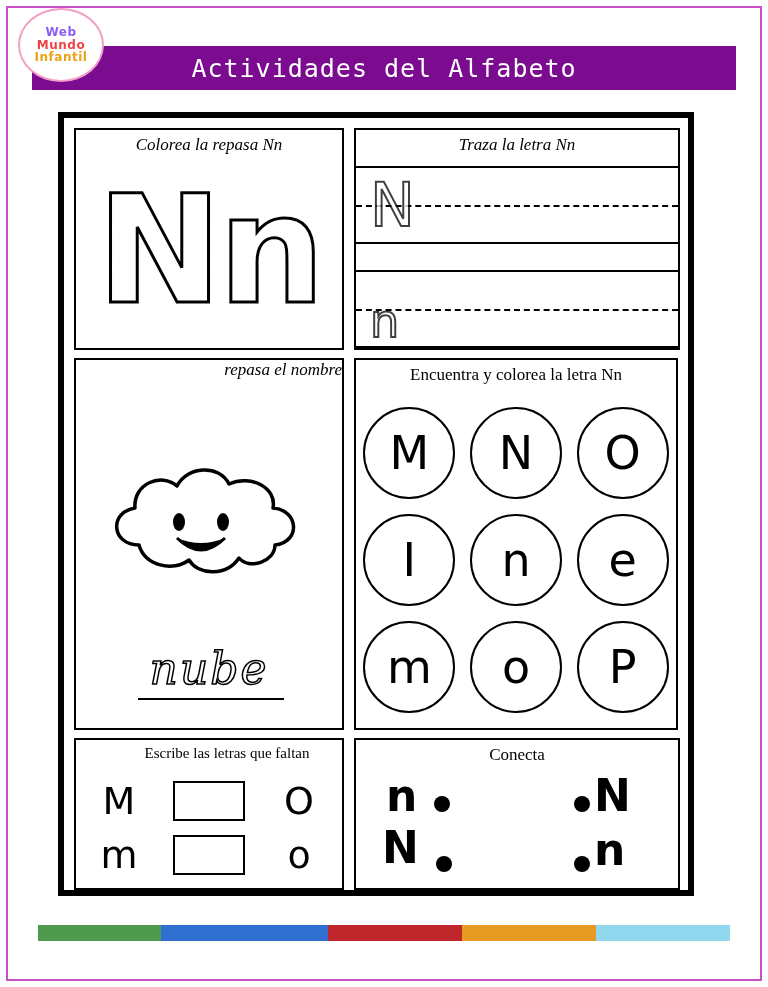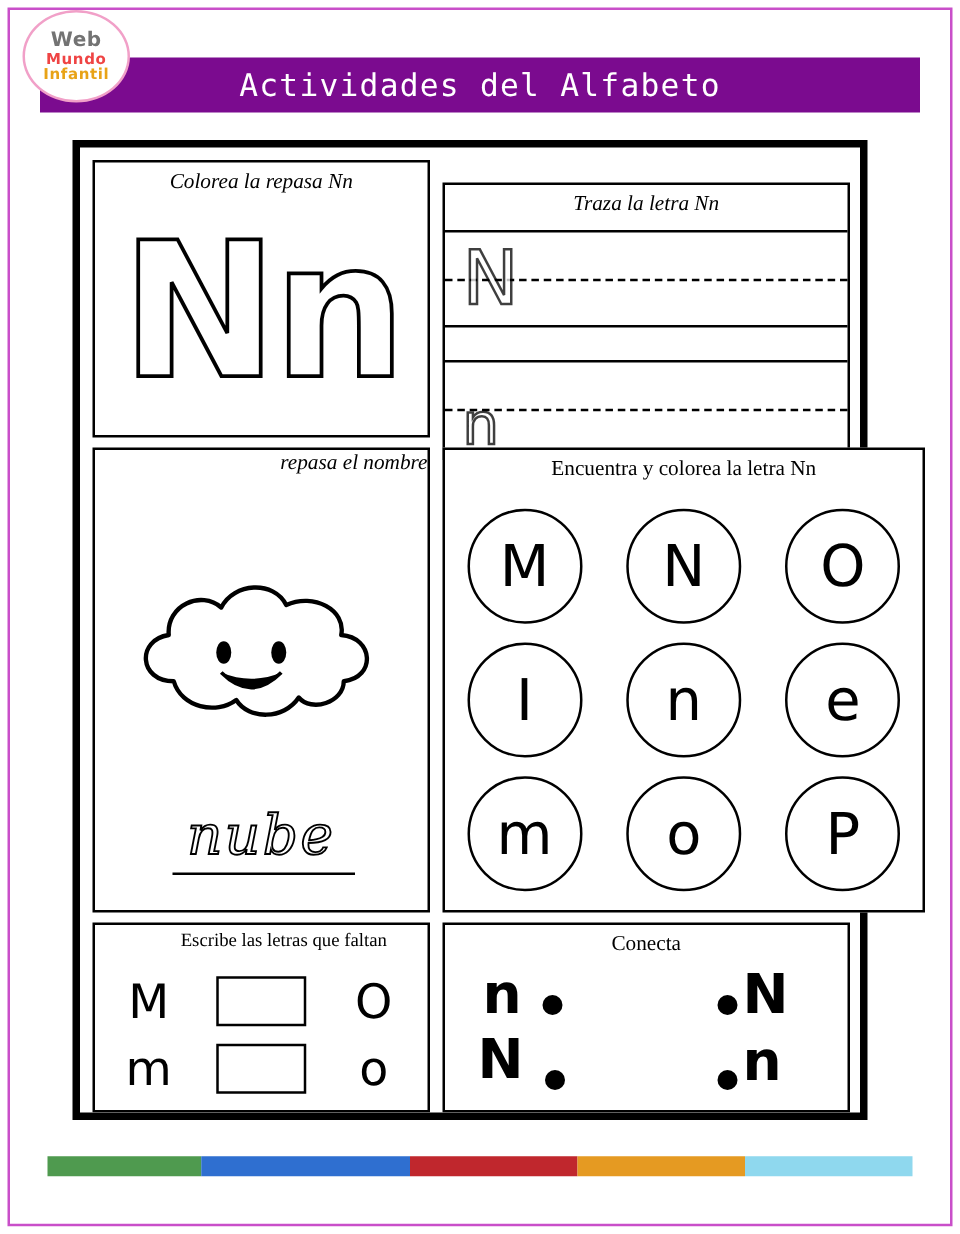--- a/index.html
+++ b/index.html
@@ -29,21 +29,21 @@
     width:82px;height:70px;
     border-radius:50%;
     background:#ffffff;
     border:2px solid #f1a0c8;
     display:flex;flex-direction:column;
     align-items:center;justify-content:center;
     line-height:1.05;
     z-index:5;
   }
   .logo span{font-family:"DejaVu Sans", sans-serif;font-weight:bold;font-size:11px;letter-spacing:.5px;}
-  .logo .l1{color:#737373;font-size:16px;}
+  .logo .l1{color:#8b5cf6;font-size:12px;}
   .logo .l2{color:#ef4444;font-size:12px;}
   .logo .l3{color:#e8a317;font-size:12px;}
 
   
   .titlebar{
     position:absolute;left:32px;top:46px;width:704px;height:44px;
     background:#7b0b8f;
     display:flex;align-items:center;justify-content:center;
   }
   .titlebar .title{
@@ -88,21 +88,21 @@
     font-family:"DejaVu Sans", sans-serif;
     font-weight:bold;
     font-size:150px;
     line-height:1;
     color:#fff;
     -webkit-text-stroke:3px #000;
     letter-spacing:-4px;
   }
 
   
-  #box-traza{left:290px;top:10px;width:326px;height:222px;margin-top:18px;}
+  #box-traza{left:290px;top:10px;width:326px;height:222px;}
   .traza-sep{position:absolute;left:0;right:0;height:2px;background:#000;}
   .ruled{
     position:absolute;left:0;right:0;height:74px;
   }
   .ruled .dash{
     position:absolute;left:0;right:0;top:50%;
     border-top:2px dashed #000;
   }
   .trace-glyph{
     position:absolute;left:14px;top:2px;
@@ -129,21 +129,21 @@
     font-size:44px;
     color:#fff;
     -webkit-text-stroke:1.5px #000;
     letter-spacing:2px;
   }
   .word-underline{
     position:absolute;left:62px;bottom:28px;width:146px;height:0;border-bottom:2px solid #000;
   }
 
   
-  #box-encuentra{left:290px;top:240px;width:386px;height:372px;}
+  #box-encuentra{left:290px;top:240px;width:324px;height:372px;}
   .circles{
     position:absolute;left:0;top:40px;width:100%;height:320px;
     display:grid;grid-template-columns:repeat(3,1fr);grid-template-rows:repeat(3,1fr);
     justify-items:center;align-items:center;
   }
   .circ{
     width:88px;height:88px;border-radius:50%;
     border:2.5px solid #000;
     display:flex;align-items:center;justify-content:center;
     font-family:"DejaVu Sans", sans-serif;

